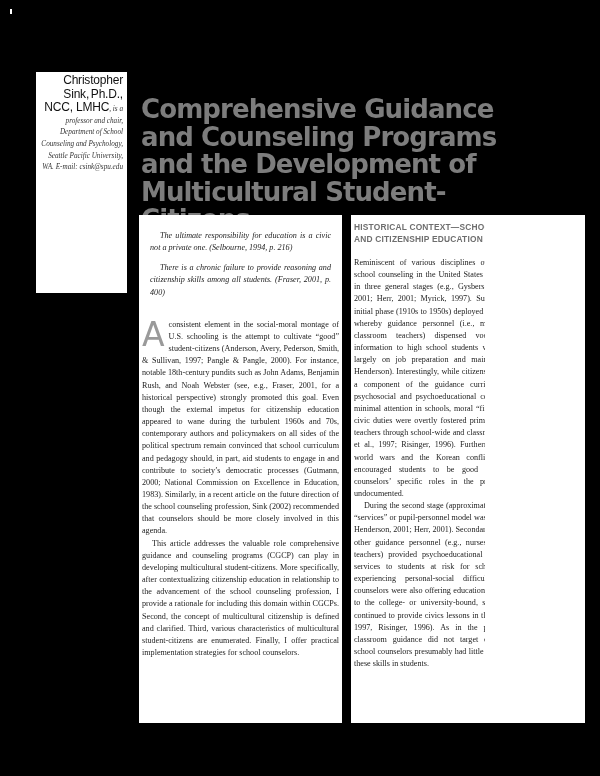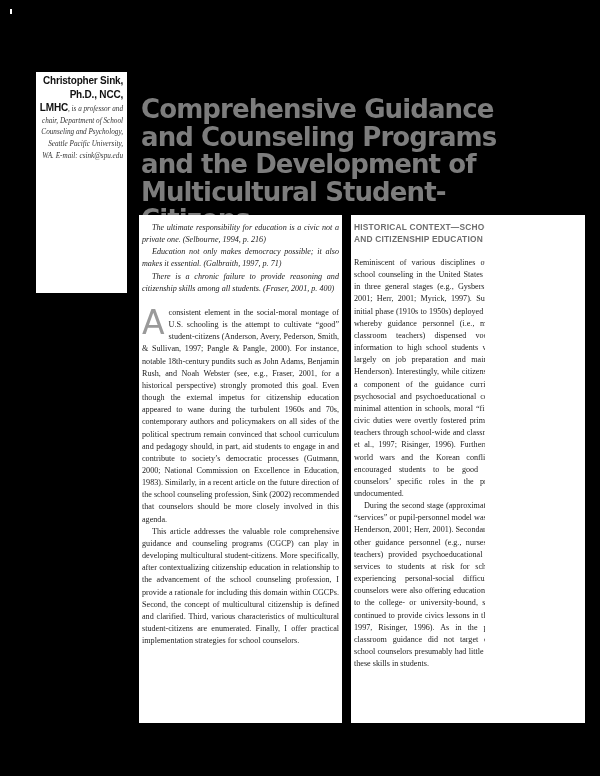--- a/index.html
+++ b/index.html
@@ -6,33 +6,33 @@
     body {
       width: 600px; height: 776px; background: #000; position: relative; overflow: hidden;
       font-family: "Liberation Serif", "DejaVu Serif", serif;
     }
     .cursor-mark { position: absolute; left: 10px; top: 9px; width: 2px; height: 5px; background: #fff; }
     .sidebar {
       position: absolute; left: 36px; top: 72px; width: 91px; height: 221px; background: #fff;
       box-sizing: border-box; padding: 3px 4px 0 2px; text-align: right;
       font-size: 7.2px; line-height: 11.6px; color: #333;
     }
-    .sidebar .author { font-family: "Liberation Sans", "DejaVu Sans", sans-serif; font-weight: bold; color: #111; font-size: 10px; letter-spacing: -0.2px; }
+    .sidebar .author { font-family: "Liberation Sans", "DejaVu Sans", sans-serif; font-weight: normal; color: #111; font-size: 12px; letter-spacing: -0.2px; }
     .sidebar .ital { font-style: italic; }
     .sidebar .gap { height: 11px; }
     .title {
       position: absolute; left: 141px; top: 96px; width: 400px;
       font-family: "DejaVu Sans", "Liberation Sans", sans-serif; font-weight: bold;
       color: #7d7d7d; font-size: 26px; line-height: 27.5px; letter-spacing: -0.9px;
     }
     .col-mid {
       position: absolute; left: 139px; top: 215px; width: 203px; height: 508px; background: #fff;
       box-sizing: border-box; padding: 7px 3px 0 3px; font-size: 8.15px; line-height: 12.15px; color: #222;
     }
-    .quote { font-style: italic; text-align: justify; margin: 0; text-indent: 10px; }
+    .quote { font-style: italic; text-align: justify; margin: 8px; text-indent: 10px; }
     p { margin: 0; text-align: justify; }
     p.indent { text-indent: 10px; }
     .drop { float: left; font-family: "DejaVu Sans", sans-serif; color: #9a9a9a; font-size: 33px; line-height: 27px; margin: 2px 4px 0 0; font-weight: normal; }
     .spacer { height: 12px; }
     .section-head {
       font-family: "Liberation Sans", "DejaVu Sans", sans-serif; font-weight: bold; color: #6e6e6e;
       font-size: 8.4px; line-height: 11.5px; letter-spacing: 0.2px; margin: 0 0 12px 0;
     }
     .link { color: #222; text-decoration-color: #3a7bd5; }
   </style>
@@ -46,21 +46,20 @@
     <span class="author">Christopher Sink,</span>
     <span class="author">Ph.D., NCC, LMHC</span><span class="ital">, is a professor and chair, Department of School Counseling and Psychology, Seattle Pacific University, WA. E-mail: csink@spu.edu</span>
   </div>
   <div class="gap"></div>
 </aside>
 
 <h1 class="title" style="margin:0;">Comprehensive Guidance and Counseling Programs and the Development of Multicultural Student-Citizens</h1>
 
 <section class="col-mid">
   <p class="quote">The ultimate responsibility for education is a civic not a private one. (Selbourne, 1994, p. 216)</p>
-  <p class="quote">Education not only makes democracy possible; it also makes it essential. (Galbraith, 1997, p. 71)</p>
   <p class="quote">There is a chronic failure to provide reasoning and citizenship skills among all students. (Fraser, 2001, p. 400)</p>
   <div class="spacer"></div>
   <p>
     <span class="drop">A</span><span>consistent element in the social-moral montage of U.S. schooling is the attempt to cultivate “good” student-citizens (Anderson, Avery, Pederson, Smith, &amp; Sullivan, 1997; Pangle &amp; Pangle, 2000). For instance, notable 18th-century pundits such as John Adams, Benjamin Rush, and Noah Webster (see, e.g., Fraser, 2001, for a historical perspective) strongly promoted this goal. Even though the external impetus for citizenship education appeared to wane during the turbulent 1960s and 70s, contemporary authors and policymakers on all sides of the political spectrum remain convinced that school curriculum and pedagogy should, in part, aid students to engage in and contribute to society’s democratic processes (Gutmann, 2000; National Commission on Excellence in Education, 1983). Similarly, in a recent article on the future direction of the school counseling profession, Sink (2002) recommended that counselors should be more closely involved in this agenda.</span>
   </p>
   <p class="indent">This article addresses the valuable role comprehensive guidance and counseling programs (CGCP) can play in developing multicultural student-citizens. More specifically, after contextualizing citizenship education in relationship to the advancement of the school counseling profession, I provide a rationale for including this domain within CGCPs. Second, the concept of multicultural citizenship is defined and clarified. Third, various characteristics of multicultural student-citizens are enumerated. Finally, I offer practical implementation strategies for school counselors.</p>
 </section>
 
 <section class="col-mid" style="left:351px; width:134px; padding:7px 2px 0 3px; overflow:visible; background:transparent;">
   <div style="position:absolute; left:0; top:0; width:134px; height:508px; background:#fff; z-index:0;"></div>

